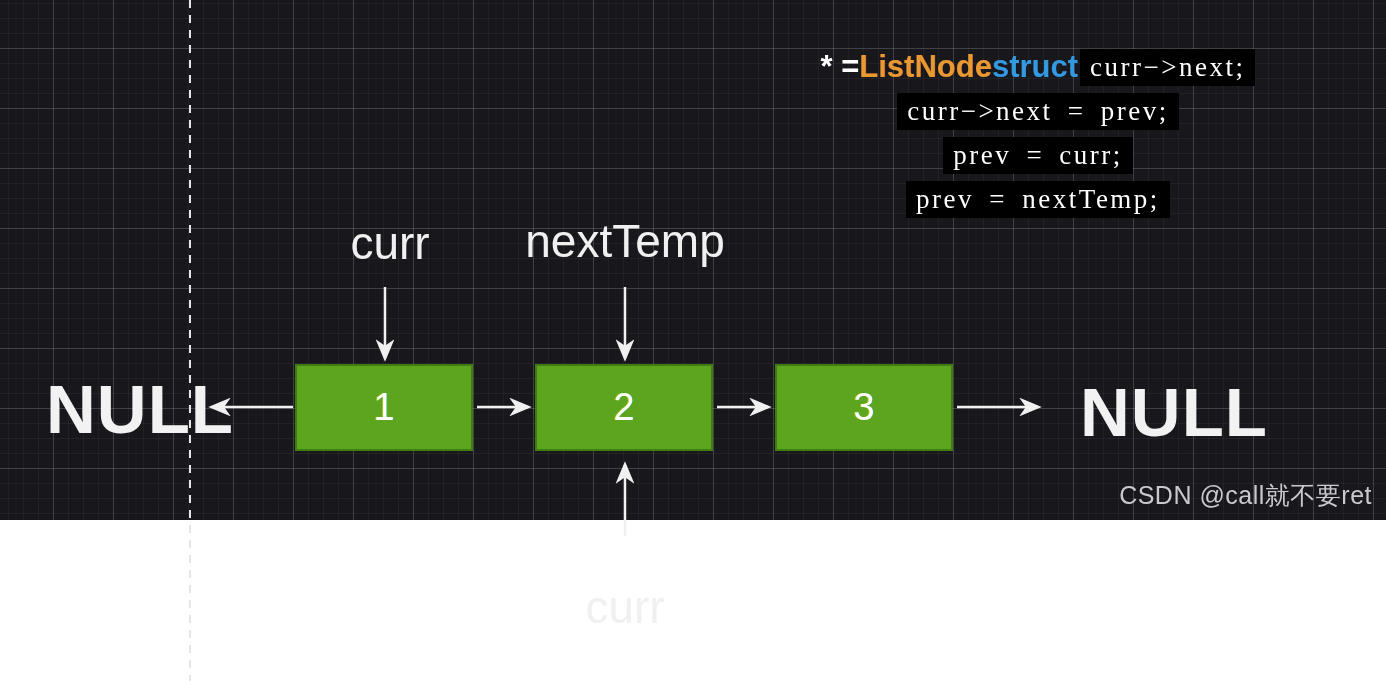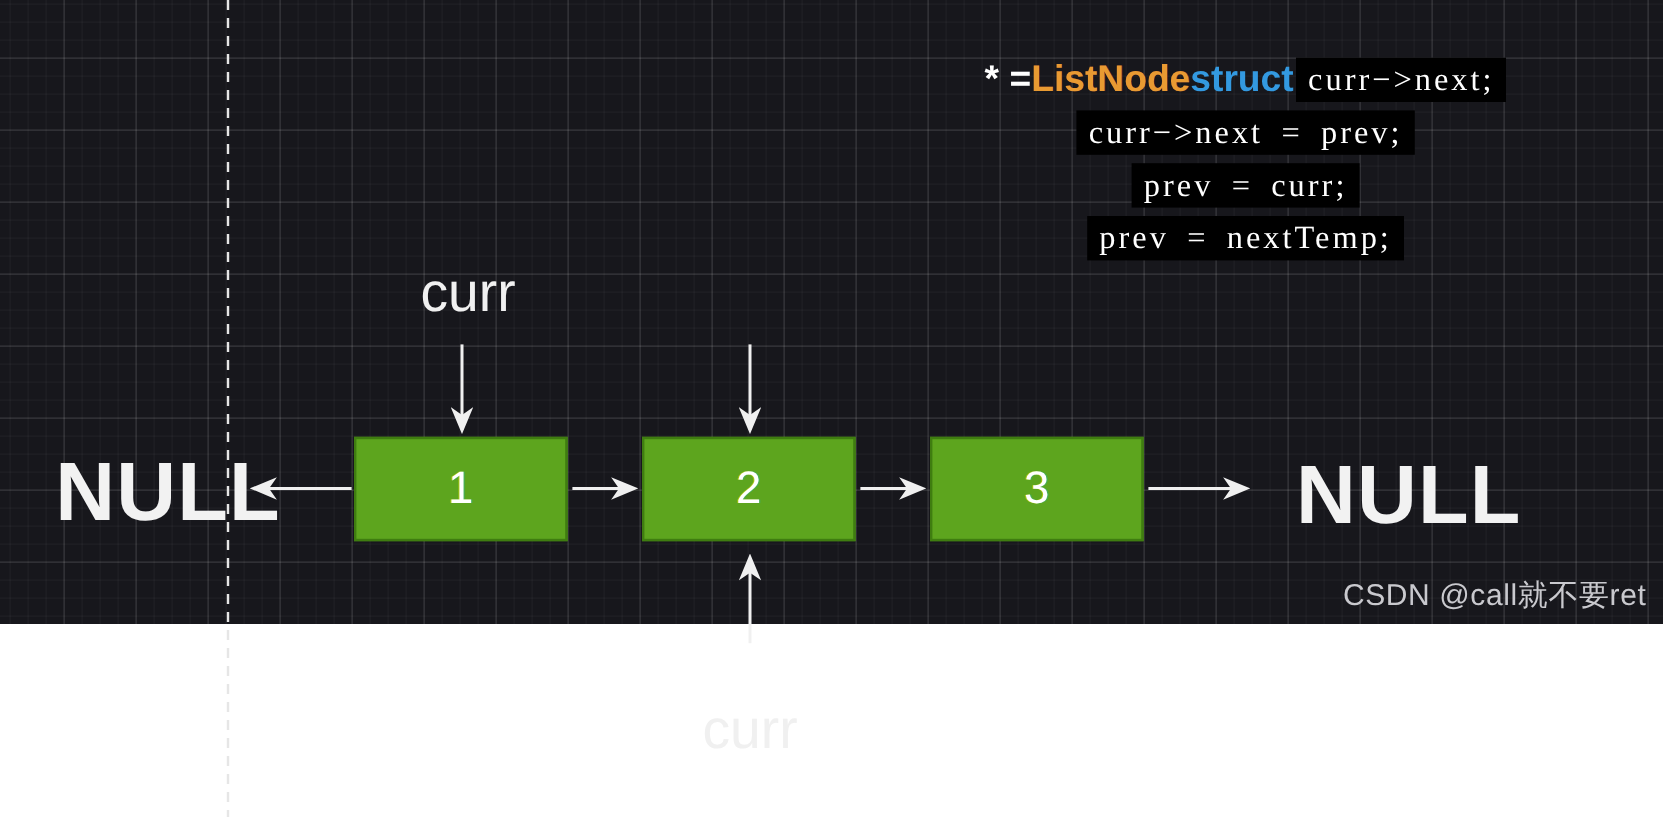--- a/index.html
+++ b/index.html
@@ -126,17 +126,18 @@
     <span>1</span>
   </div>
   <div class="node node-2">
     <span>2</span>
   </div>
   <div class="node node-3">
     <span>3</span>
   </div>
 
   <div class="ptr-label ptr-prev">curr</div>
+  <div class="ptr-label ptr-nexttemp">nextTemp</div>
   <div class="ptr-label ptr-curr">curr</div>
 
   <div class="watermark">CSDN @call就不要ret</div>
 
 </div>
 
 </body></html>

